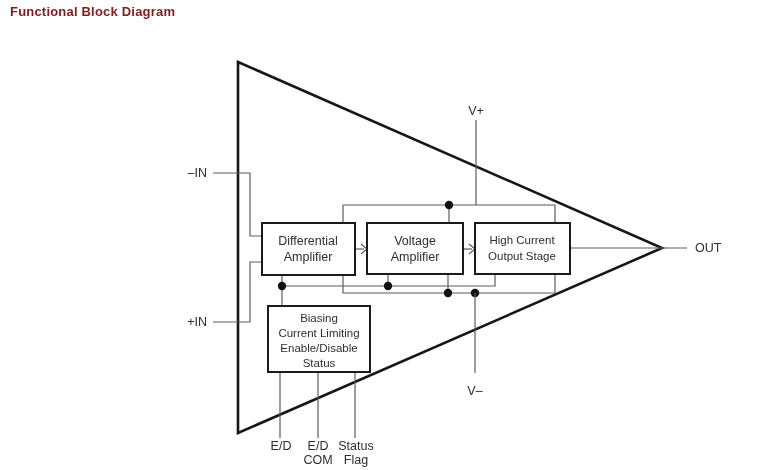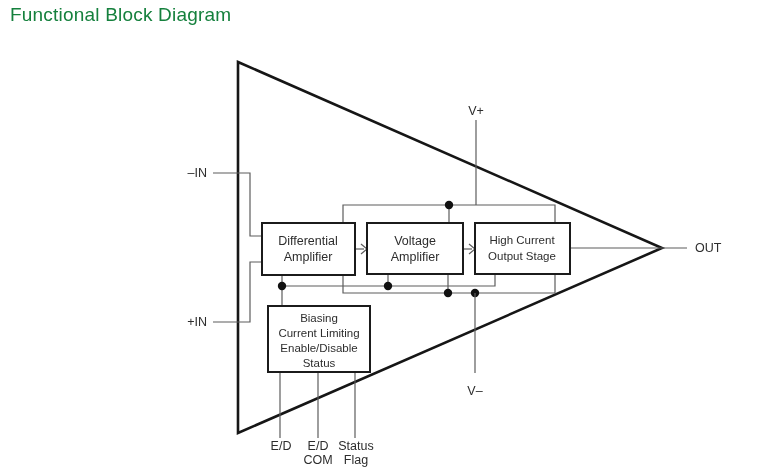--- a/index.html
+++ b/index.html
@@ -1,18 +1,18 @@
 <!DOCTYPE html>
 <html><head>
 <meta charset="utf-8">
 <style>
   html,body{margin:0;padding:0;background:#ffffff;width:768px;height:470px;overflow:hidden;}
   body{font-family:"Liberation Sans","DejaVu Sans",sans-serif;}
   .page{position:relative;width:768px;height:470px;background:#ffffff;}
-  .title{position:absolute;left:10px;top:4px;font-size:19px;font-weight:normal;color:#15803d;letter-spacing:0.2px;}
+  .title{position:absolute;left:10px;top:4px;font-size:13px;font-weight:bold;color:#7f1d1d;letter-spacing:0.2px;}
   svg{position:absolute;left:0;top:0;}
   .wire{stroke:#5d5d5d;stroke-width:1.2;fill:none;}
   .heavy{stroke:#161616;stroke-width:2.6;fill:none;stroke-linejoin:miter;}
   .blockrect{fill:#ffffff;stroke:#1b1b1b;stroke-width:2;}
   .dot{fill:#111111;stroke:none;}
   .blocktext{fill:#2d2d2d;font-size:12.5px;text-anchor:middle;}
   .blocktext.small{font-size:11.5px;}
   .pinlabel{fill:#2d2d2d;font-size:12.5px;}
   .mid{text-anchor:middle;}
   .end{text-anchor:end;}

